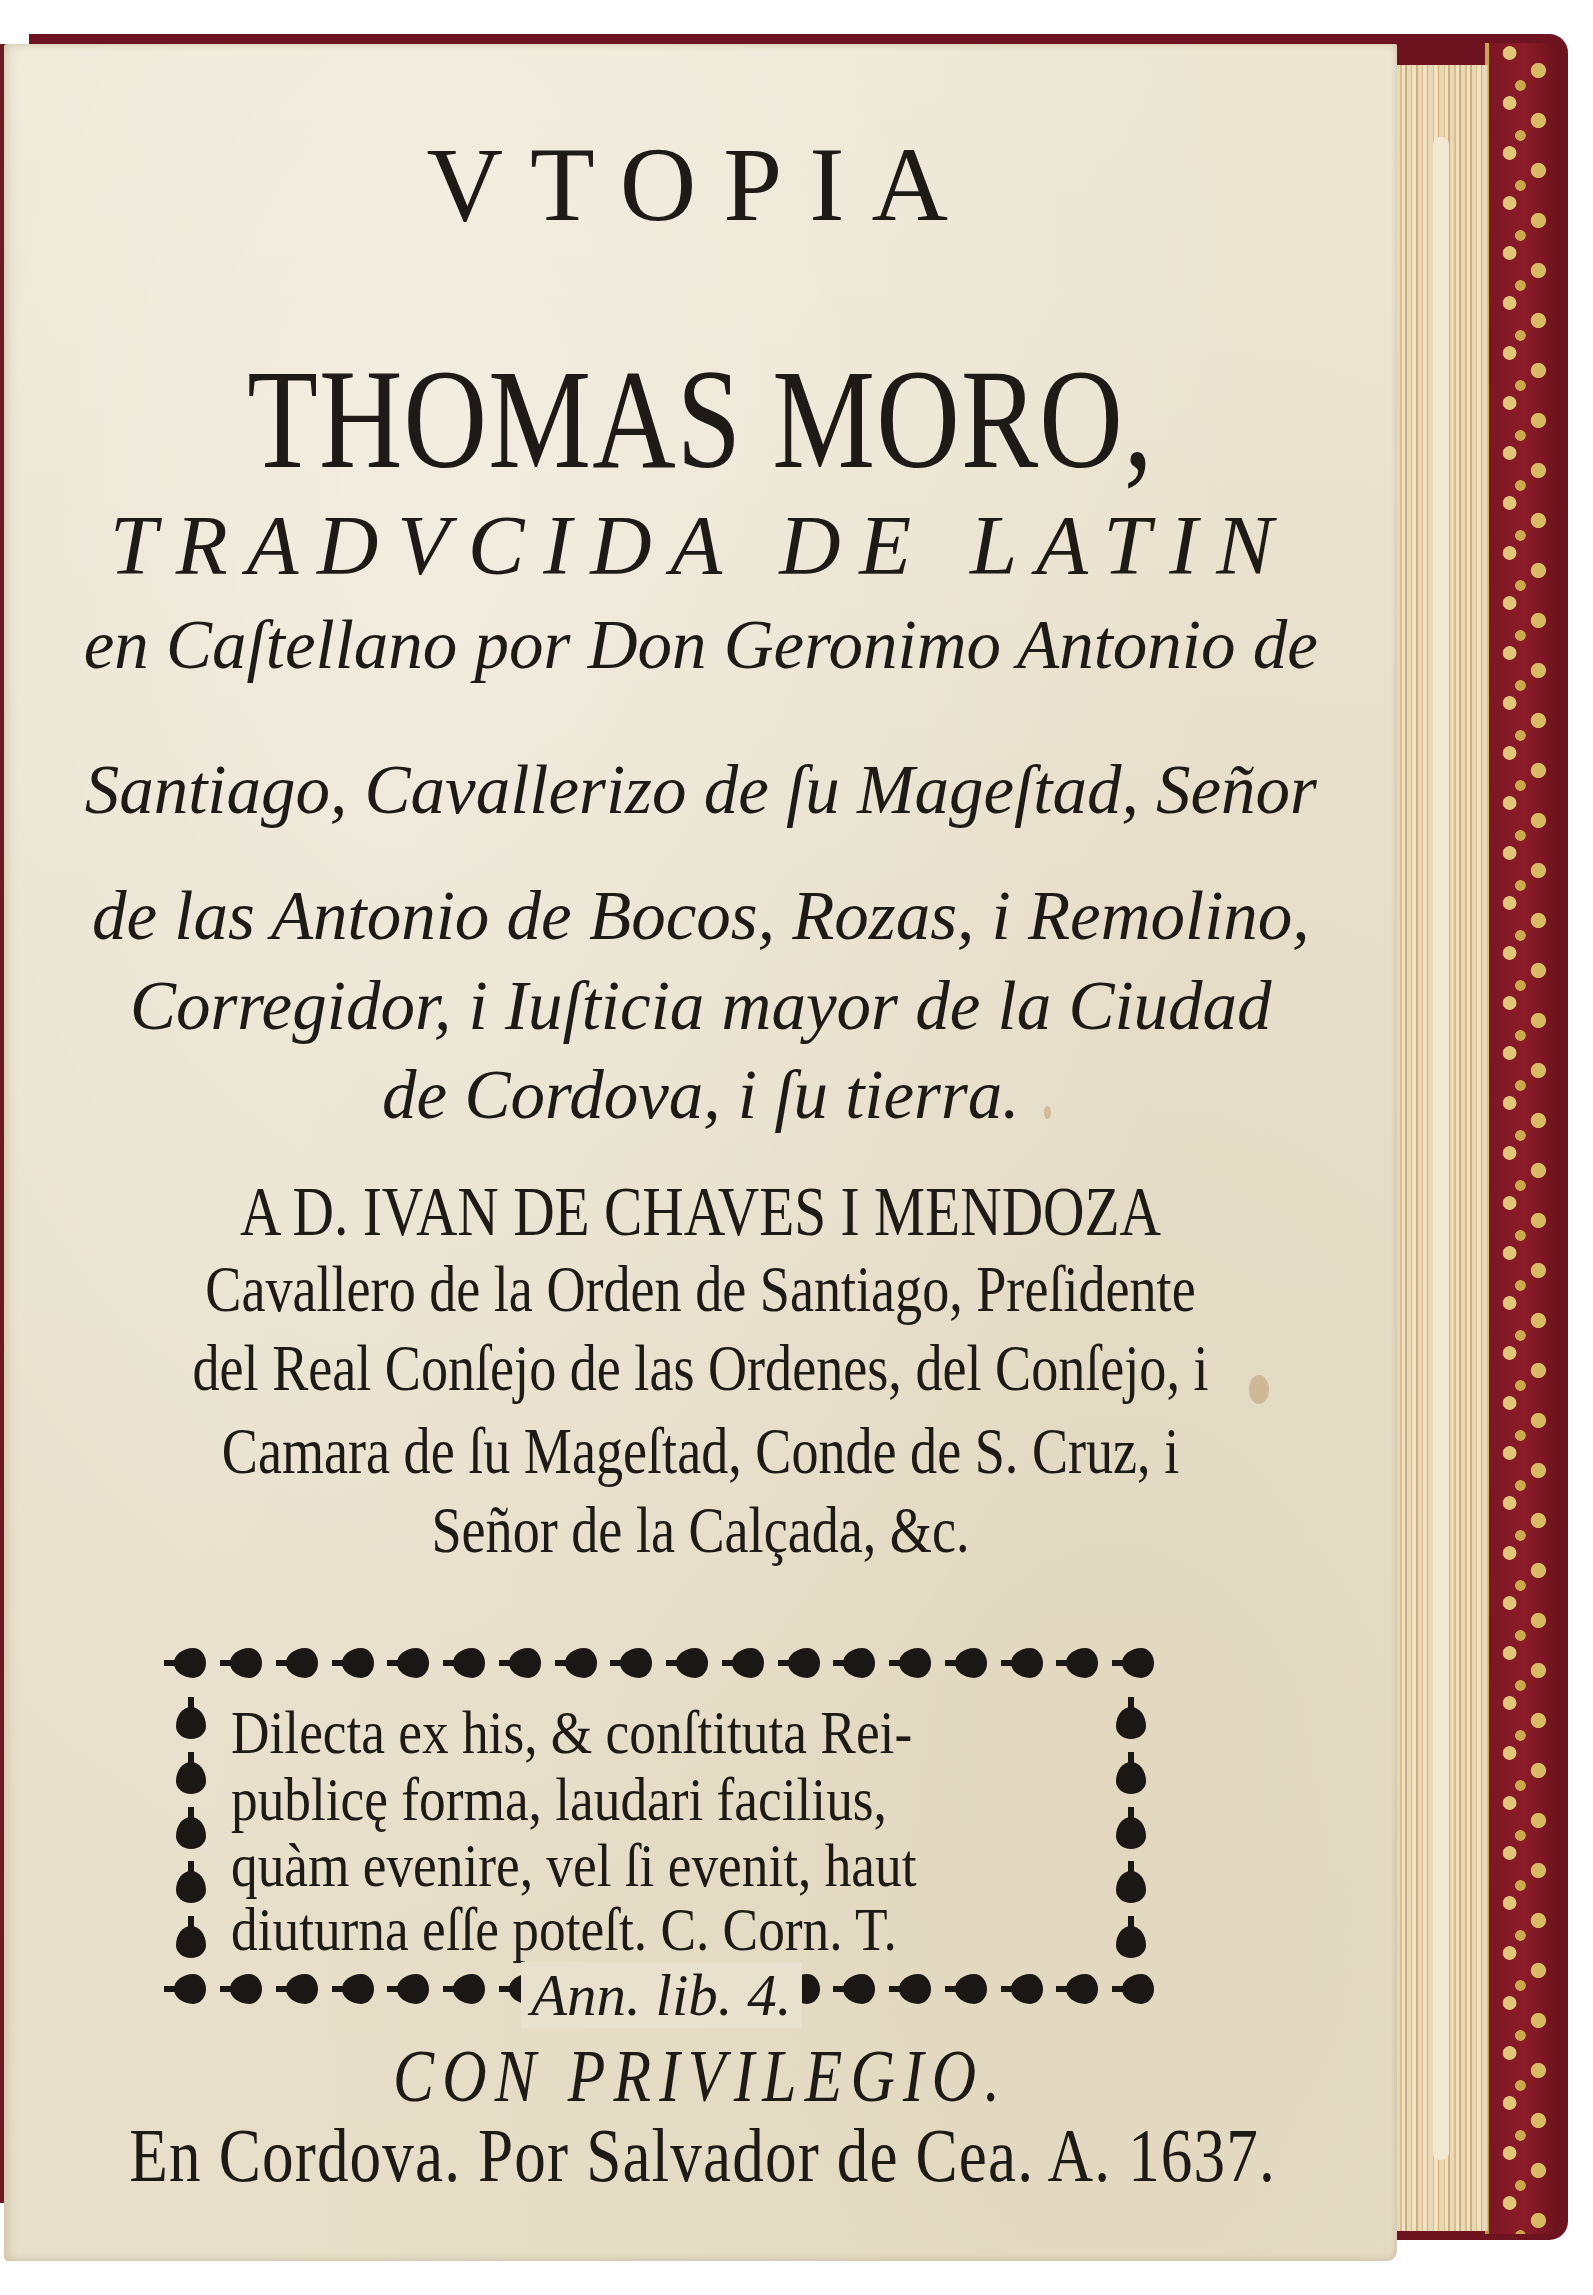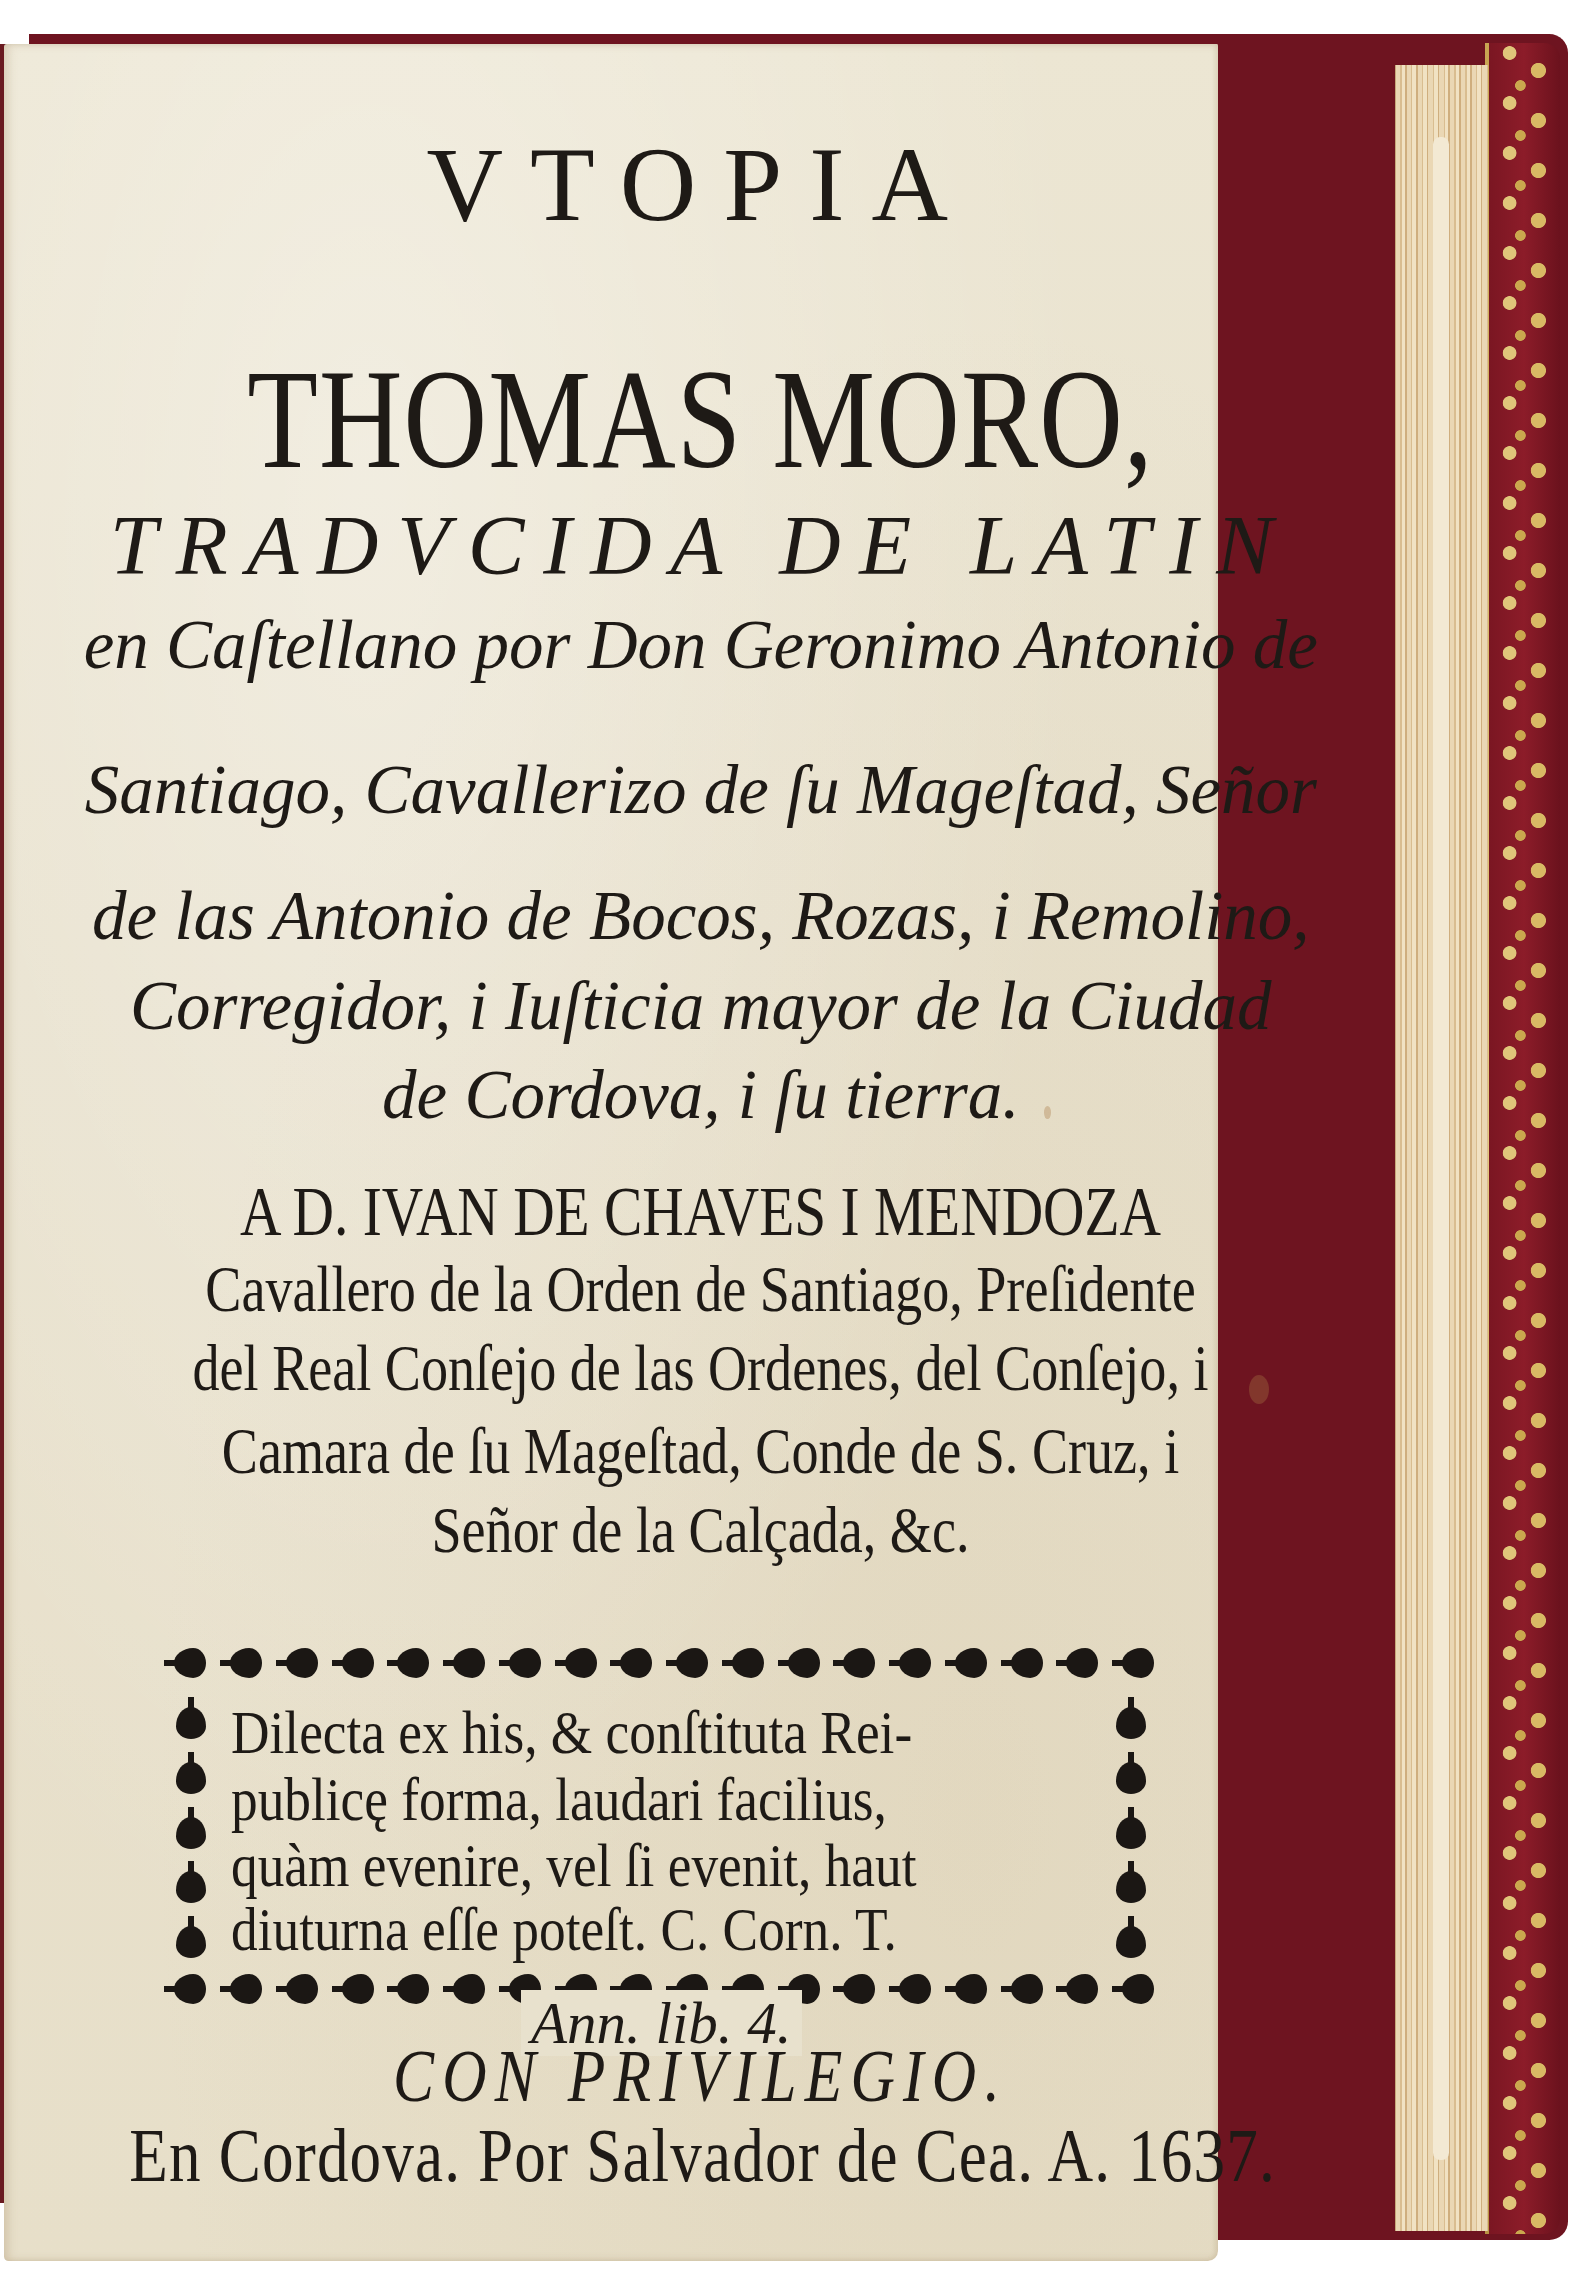--- a/index.html
+++ b/index.html
@@ -33,21 +33,21 @@
     content:""; position:absolute; left:37px; top:72px; width:16px; height:2023px;
     background:#f3e9d3; border-radius:7.2px;
   }
   .left-sliver {
     position:absolute; left:0; top:44px; width:10px; height:2159px;
     background:#6a1a20;
   }
 
   
   .page {
-    position:absolute; left:4.3px; top:44px; width:1214px; height:2217px;
+    position:absolute; left:4.3px; top:44px; width:1393px; height:2217px;
     border-radius:2.9px 1.4px 10px 4.3px;
     background:
       radial-gradient(ellipse at 30% 20%, rgba(255,255,255,0.35), transparent 60%),
       radial-gradient(ellipse at 80% 80%, rgba(200,180,140,0.18), transparent 60%),
       linear-gradient(180deg, #ece6d3 0%, #e8e1cd 40%, #e7dfc9 100%);
     box-shadow: inset 4.3px 0 8.6px rgba(150,120,80,0.25), inset -2.9px 0 4.3px rgba(150,120,80,0.15);
   }
 
   .line {
     position:absolute; left:0; width:1393px; text-align:center; white-space:nowrap;
@@ -99,21 +99,21 @@
     position:absolute; left:65px; width:861px; text-align:left; white-space:nowrap;
     font-family:"Liberation Serif", serif; font-size:62px; color:#1e1a16; line-height:1;
     transform:scaleX(0.86); transform-origin:left center;
   }
   .ot1 { top:61px; }
   .ot2 { top:128px; }
   .ot3 { top:194px; }
   .ot4 { top:258px; }
   .orn-cite {
     position:absolute; left:0; width:990px; top:321px; text-align:center;
-    font-family:"Liberation Serif", serif; font-style:italic; font-size:59px; color:#1e1a16;margin-top:28px;
+    font-family:"Liberation Serif", serif; font-style:italic; font-size:59px; color:#1e1a16;
   }
   .orn-cite span { background:#e8e1cd; padding:0 10px; }
 
   .t-privilegio { top:1994px; font-size:75px; font-style:italic; letter-spacing:10px; }
   .t-imprint    { top:2073px; font-size:77px; letter-spacing:1.4px; }
 
   .stain { position:absolute; border-radius:50%; background:rgba(170,120,70,0.35); }
 </style>
 </head>
 <body>

